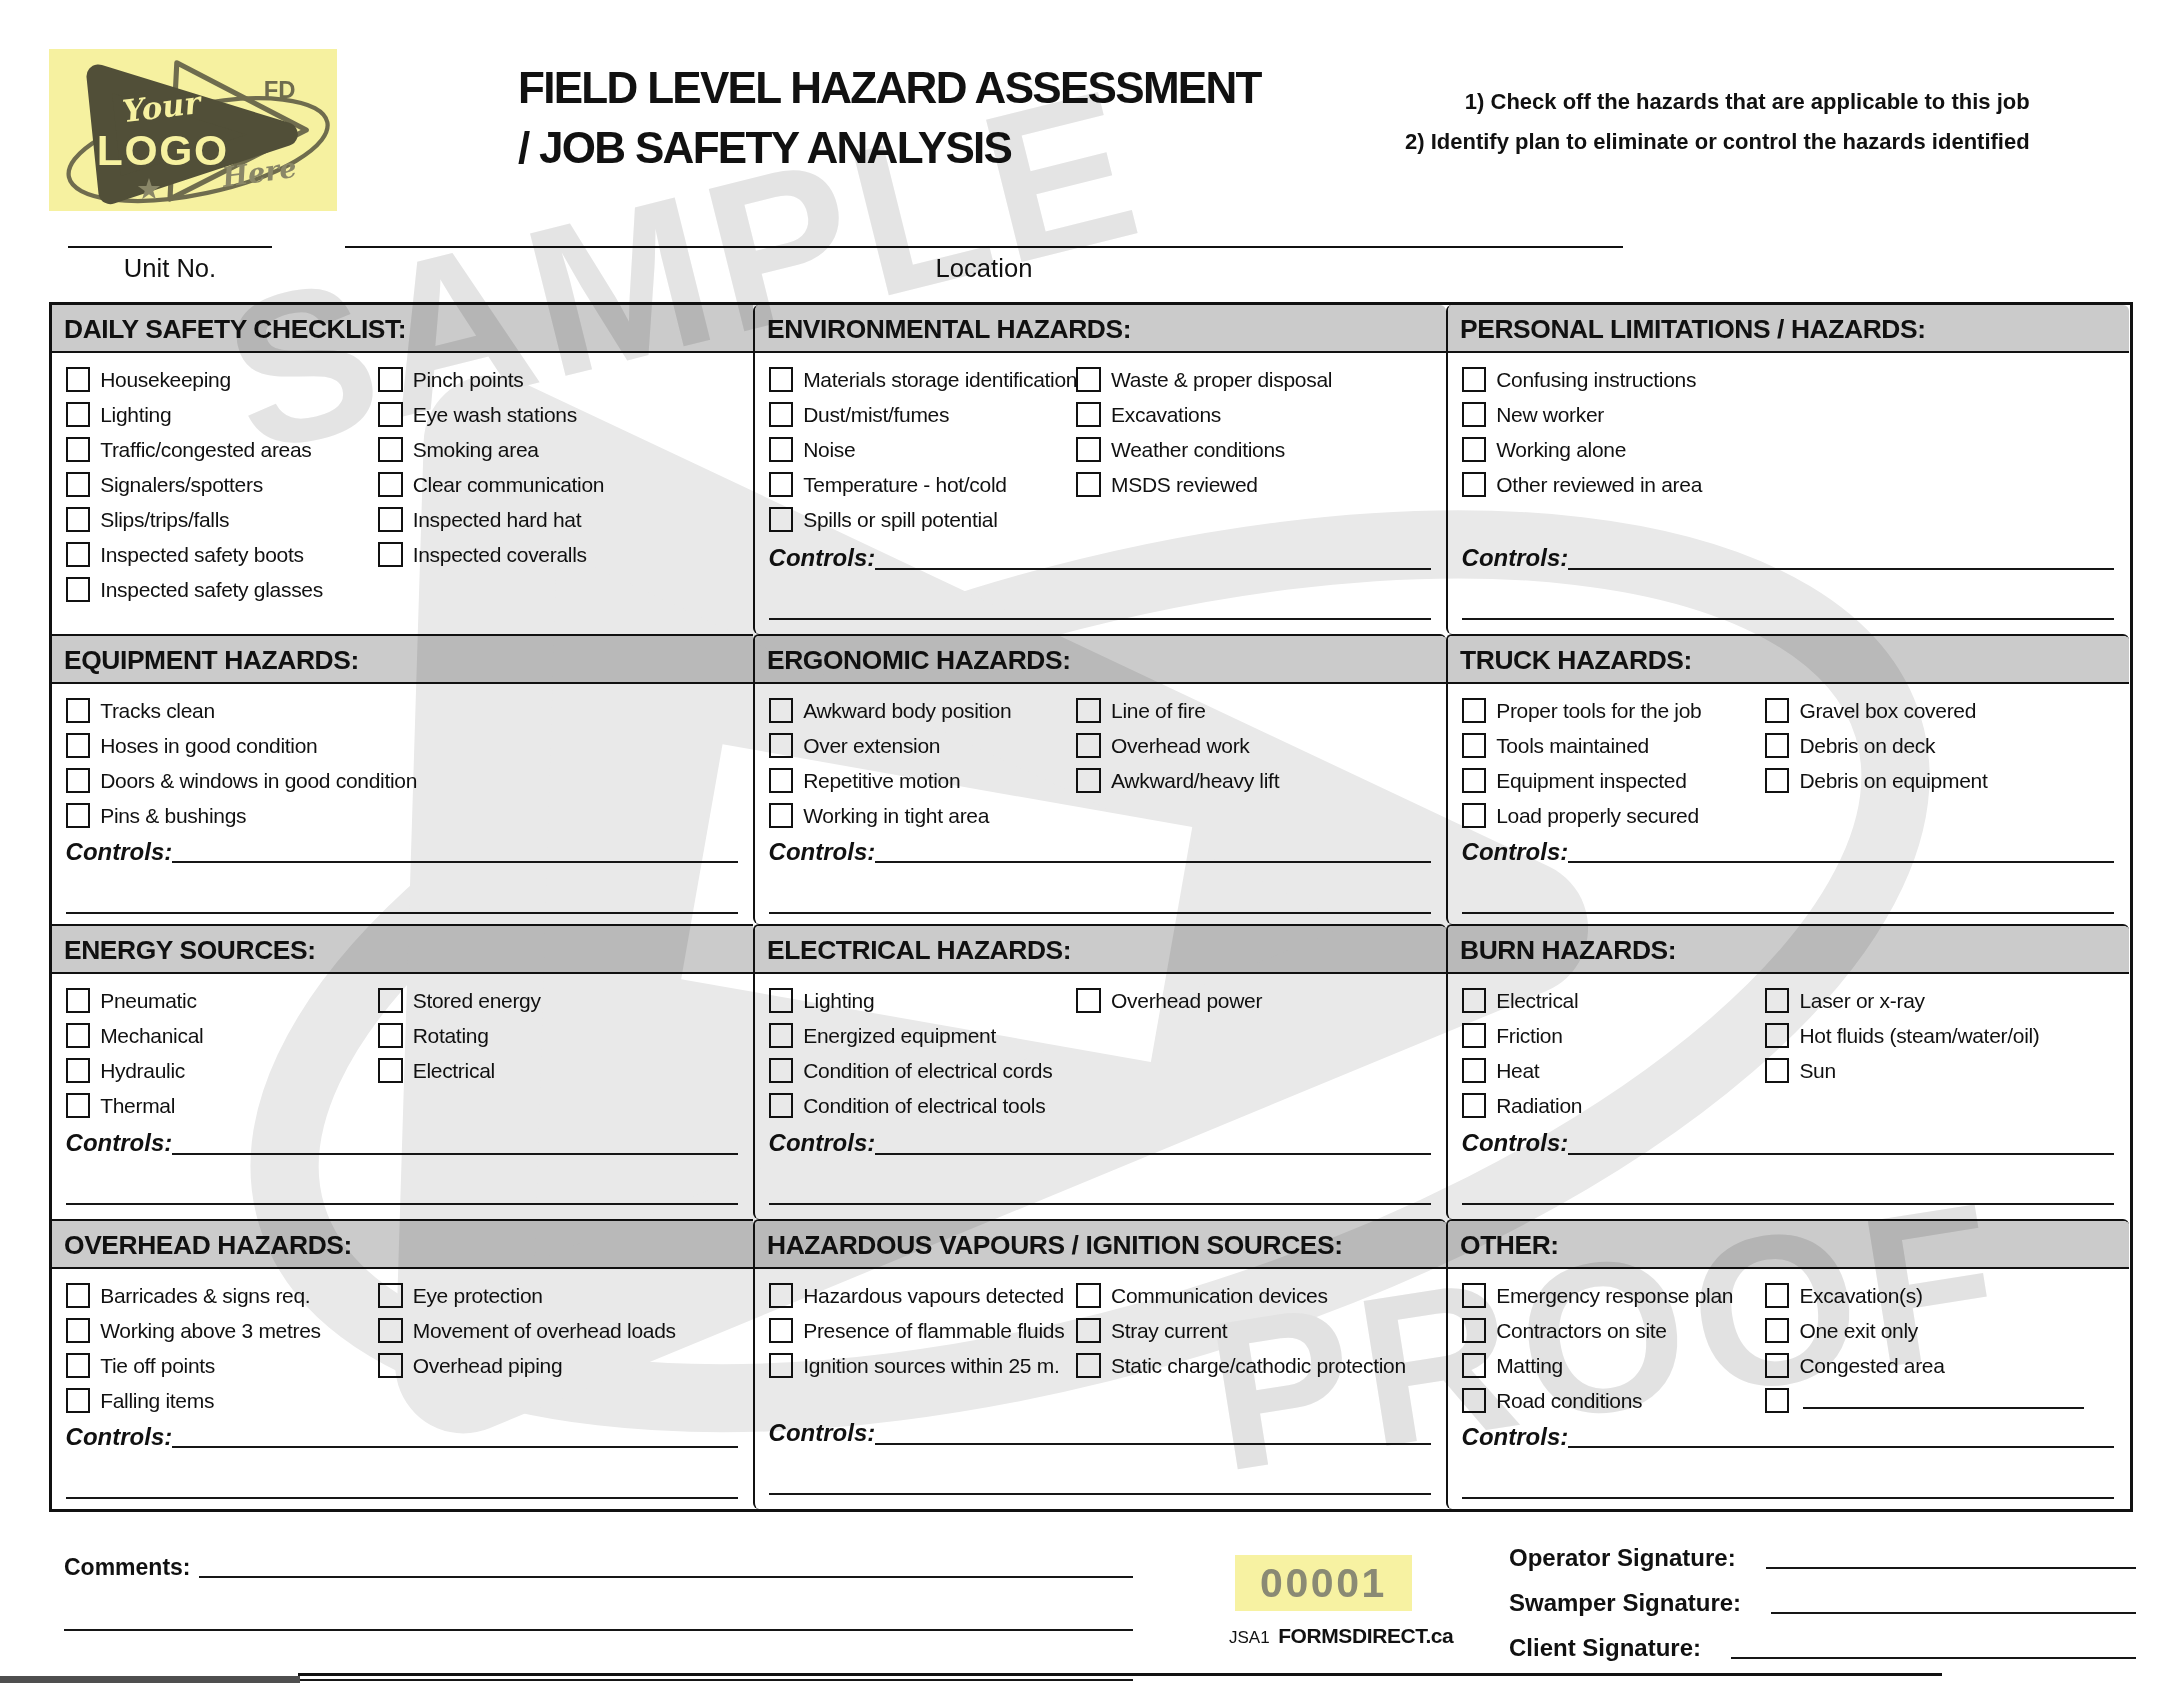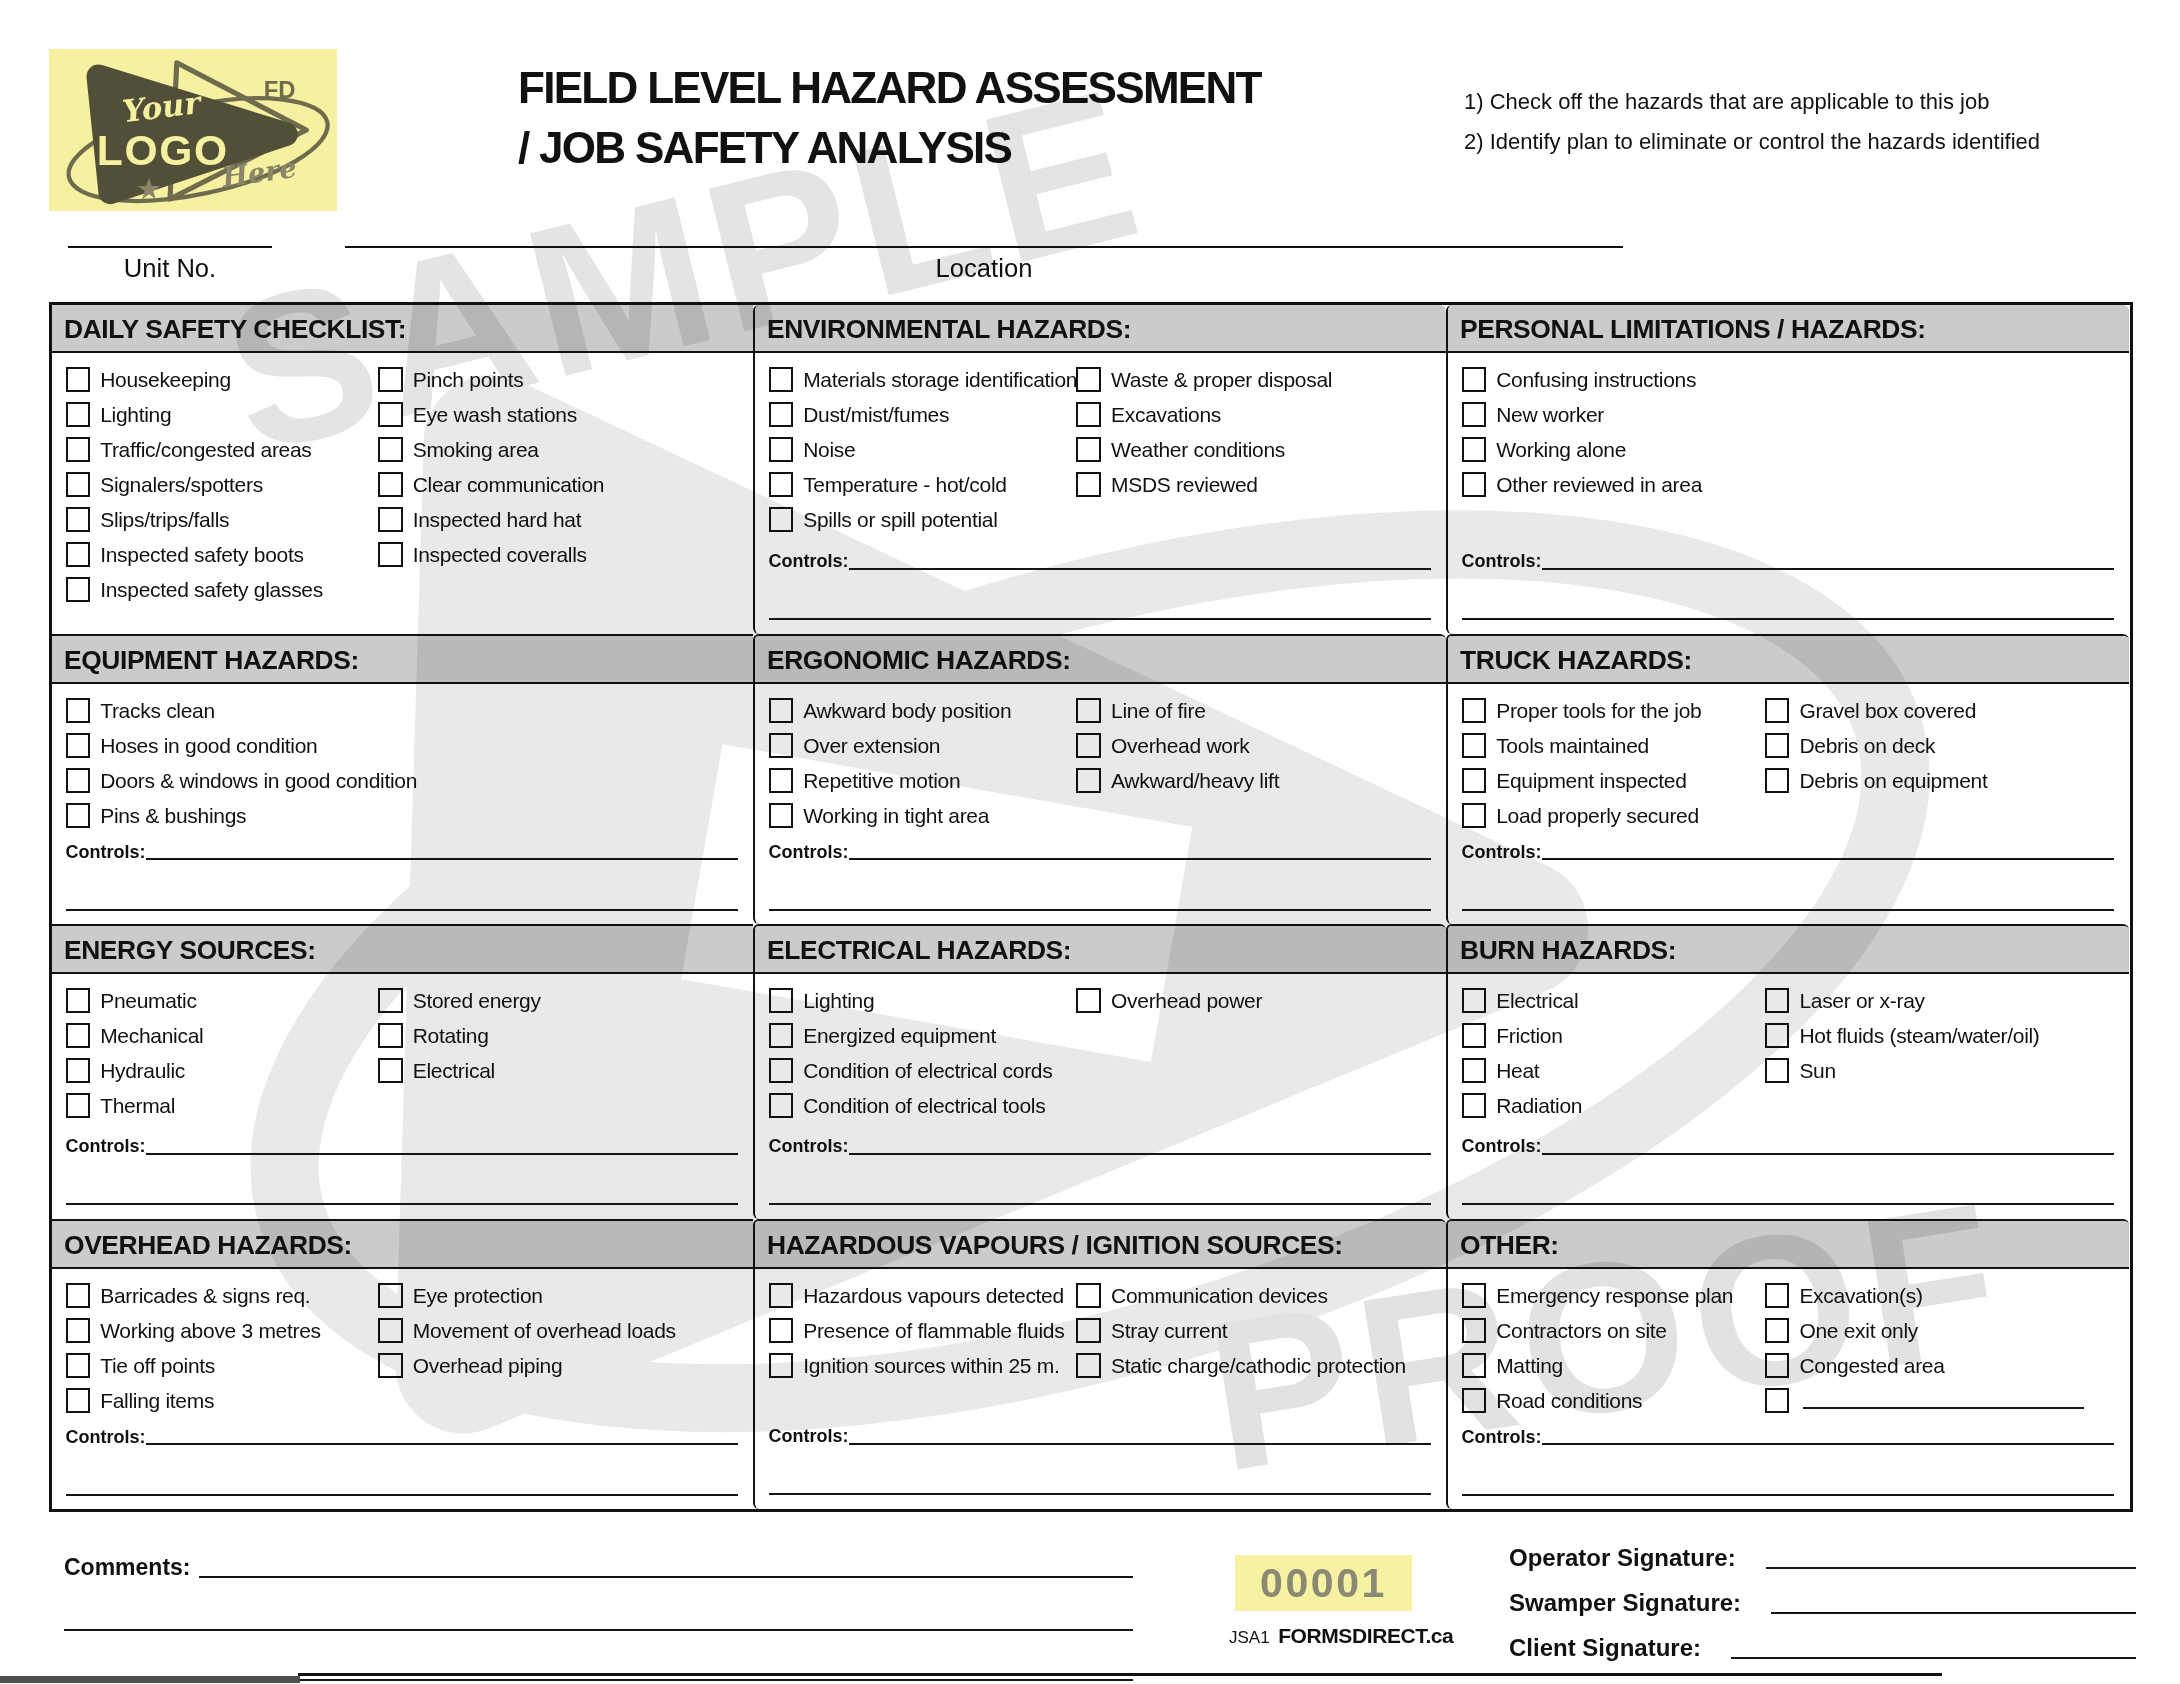--- a/index.html
+++ b/index.html
@@ -2,21 +2,21 @@
 <html style="font-size:13.6px"><head>
 <meta charset="utf-8">
 <style>
   html,body{margin:0;padding:0;background:#888;}
   .page{position:relative;width:2181px;height:1685px;background:#ffffff;overflow:hidden;
         font-family:"Liberation Sans",sans-serif;color:#111;}
   
   .logo-box{position:absolute;left:49px;top:49px;width:288px;height:162px;background:#f6f1a0;}
   .title-block{position:absolute;left:518px;top:58px;font-weight:bold;font-size:44px;
                letter-spacing:-1.7px;line-height:60px;white-space:nowrap;}
-  .instructions{position:absolute;left:1464px;top:82px;font-weight:normal;font-size:22px;line-height:40px;white-space:nowrap;}
+  .instructions{position:absolute;left:1405px;top:82px;font-weight:bold;font-size:22px;line-height:40px;white-space:nowrap;text-align:right;}
   
   .field{position:absolute;top:237px;}
   .field .f-line{border-bottom:2.6px solid #111;height:8.5px;}
   .field .f-label{text-align:center;font-size:25.6px;margin-top:6.8px;}
   .f-unit{left:68px;width:204px;}
   .f-loc{left:345px;width:1278px;}
   .f-date{left:1695px;width:349px;}
   
   .grid{position:absolute;left:49px;top:302px;width:2078px;border:3.4px solid #111;
         display:grid;grid-template-columns:701px 693px 683px;grid-template-rows:329px 290px 295px 290px;}
@@ -25,21 +25,21 @@
   .cell:nth-child(n+4){border-top:2.6px solid #111;}
   .sec-header{background:#cbcbcb;border-bottom:2.6px solid #111;font-weight:bold;font-size:26.4px;
               letter-spacing:-0.4px;padding:8.5px 12px 6.8px 12px;white-space:nowrap;}
   .sec-body{flex:1;display:flex;flex-direction:column;padding:13.6px 15.3px 10.2px 13.6px;}
   .cols{display:grid;grid-template-columns:46.5% 53.5%;}
   .item{display:flex;align-items:center;height:25.6px;margin-bottom:9.4px;white-space:nowrap;}
   .cb{flex:0 0 auto;width:20.4px;height:20.4px;border:2.6px solid #111;margin-right:10.2px;background:#fff0;}
   .lbl{font-size:21px;letter-spacing:-0.3px;}
   .write-line{flex:1;border-bottom:2.6px solid #161616;height:15.3px;margin-left:3.4px;max-width:281px;}
   .controls{margin-top:auto;display:flex;align-items:flex-end;}
-  .c-lbl{font-weight:bold;font-size:18px;white-space:nowrap;}
+  .c-lbl{font-weight:bold;font-size:24px;white-space:nowrap;font-style:italic;}
   .c-line{flex:1;border-bottom:2.6px solid #161616;height:20.4px;margin-bottom:2.6px;}
   .c-line2{height:46px;border-bottom:2.6px solid #161616;margin-bottom:3.4px;}
   
   .comments{position:absolute;left:64px;top:1552px;width:1069px;}
   .cm-row{display:flex;align-items:flex-end;height:29px;}
   .cm-lbl{font-weight:bold;font-size:23px;white-space:nowrap;}
   .cm-line{flex:1;border-bottom:2.6px solid #161616;margin-left:8.5px;margin-bottom:2.6px;}
   .cm-extra{height:48px;border-bottom:2.6px solid #161616;}
   .serial{position:absolute;left:1235px;top:1555px;width:177px;height:56px;background:#f7f2a2;
           display:flex;align-items:center;justify-content:center;font-weight:bold;font-size:41px;

